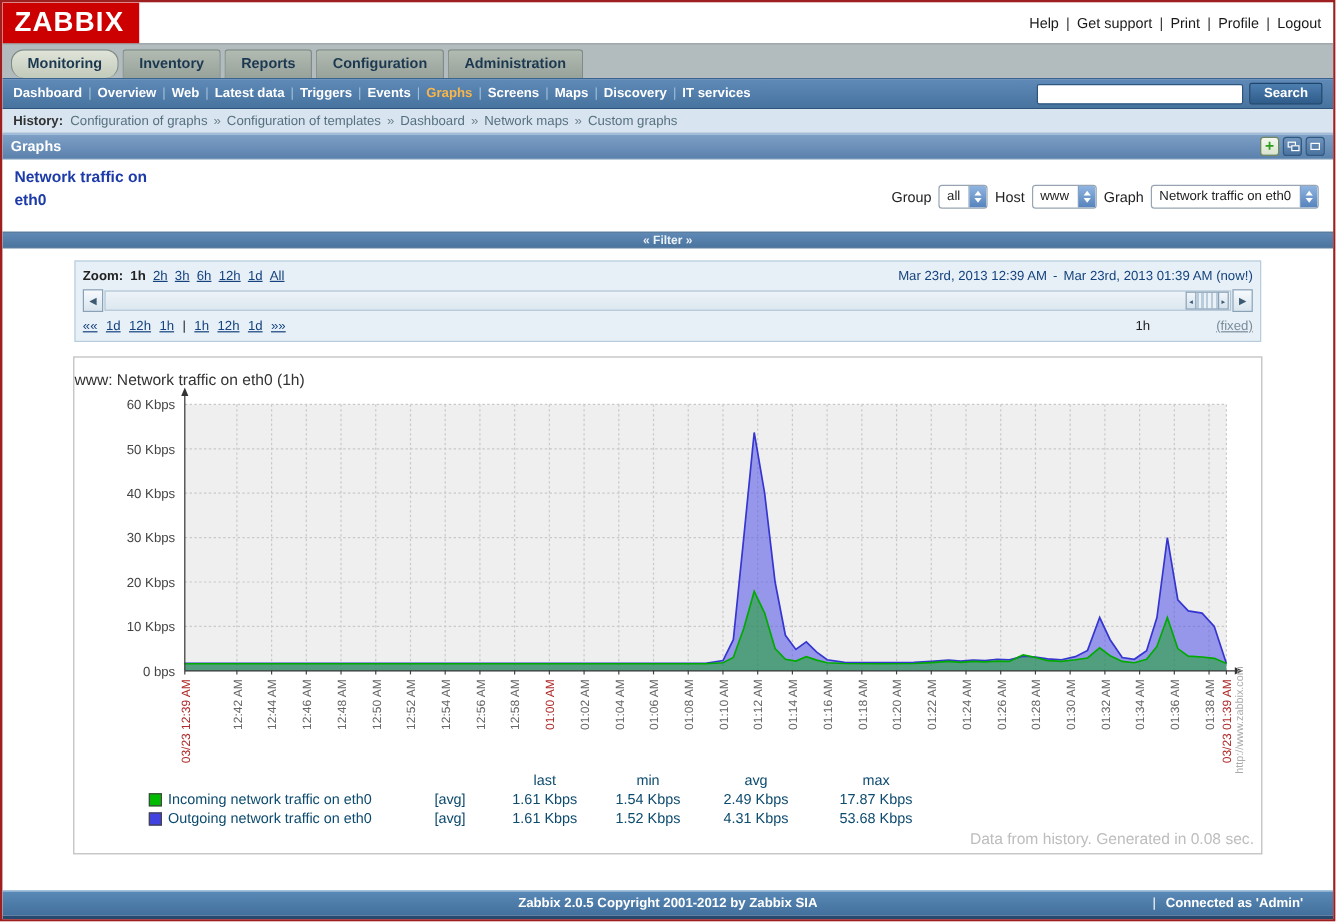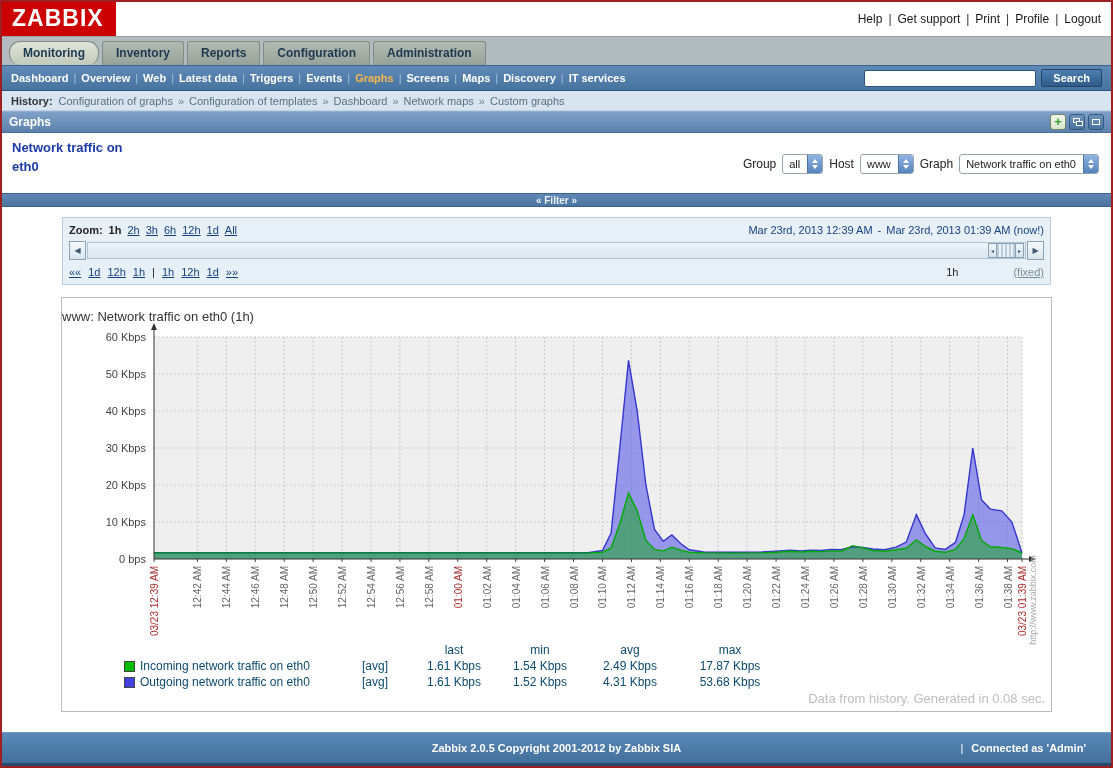--- a/index.html
+++ b/index.html
@@ -85,21 +85,21 @@
   .ylab { font-family:"Liberation Sans",sans-serif; font-size:11px; fill:#444; }
   .xlab { font-family:"Liberation Sans",sans-serif; font-size:10px; fill:#666; }
   .xlab.red { fill:#AE2A2A; }
   .wm { font-family:"Liberation Sans",sans-serif; font-size:9px; fill:#AAAAAA; }
   .legend { position:absolute; left:62px; top:344px; display:grid; grid-template-columns:16px 222px 48px 88px 84px 96px 104px; grid-auto-rows:16px; align-items:center; font-size:12px; color:#0c4a6e; }
   .legend .num { text-align:center; }
   .leg-swatch { width:11px; height:11px; border:1px solid #444; }
   .footnote { position:absolute; right:6px; bottom:5px; font-size:13px; color:#BDBDBD; }
 
   
-  .footer { position:absolute; left:0; right:0; bottom:0; height:34px; background:linear-gradient(#5A89B7,#426F9B); border-top:1px solid #6E9AC4; border-bottom:3px solid #27496F; display:flex; align-items:center; justify-content:center; }
+  .footer { position:absolute; left:0; right:0; bottom:0; height:24px; background:linear-gradient(#5A89B7,#426F9B); border-top:1px solid #6E9AC4; border-bottom:3px solid #27496F; display:flex; align-items:center; justify-content:center; }
   .footer .copy { color:#fff; font-weight:bold; font-size:11px; }
   .footer .conn { position:absolute; right:25px; color:#fff; font-weight:bold; font-size:11px; }
   .footer .fsep { margin-right:8px; font-weight:normal; }
 </style>
 </head>
 <body>
 
 <div class="page">
 
   <div class="tophdr">

